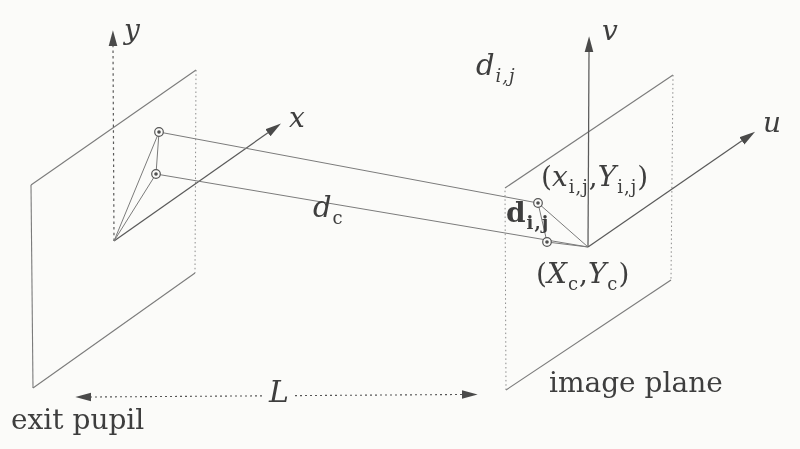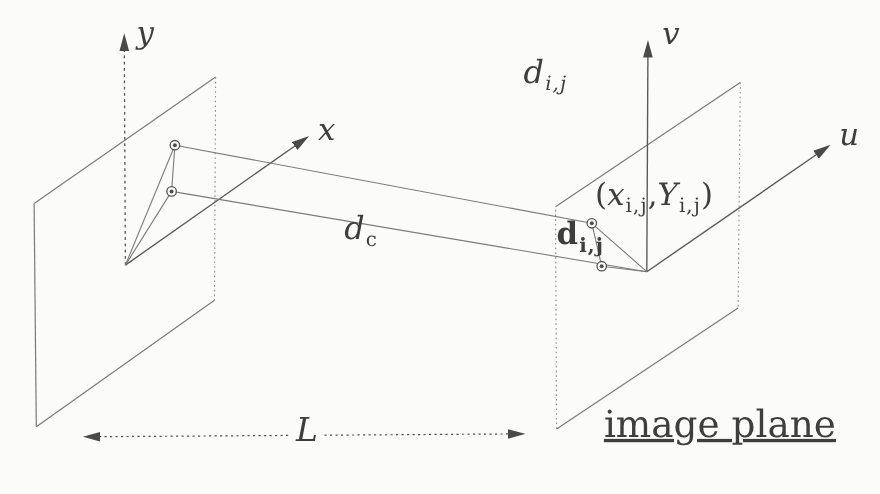--- a/index.html
+++ b/index.html
@@ -23,21 +23,21 @@
   .rm { font-style: normal; }
   .bold { font-weight: bold; }
   .lbl sub {
     font-size: 18px;
     font-style: normal;
     line-height: 0;
     margin-left: 1px;
     letter-spacing: 1px;
   }
   .lbl sub.subit { font-style: italic; }
-  .caption { font-size: 34px; font-style: normal; text-decoration: underline; }
+  .caption { font-size: 28px; font-style: normal; }
   .dimlabel {
     font-size: 30px;
     font-style: italic;
     background: #fbfbf9;
     padding: 0 5px;
   }
   .stroke { stroke: #7b7b7b; stroke-width: 1.1; fill: none; }
   .stroke-dot { stroke: #8c8c8c; stroke-width: 1; fill: none; stroke-dasharray: 1.5 2.8; }
   .axis { stroke: #5a5a5a; stroke-width: 1.25; fill: none; }
   .axis-dash { stroke: #5a5a5a; stroke-width: 1.2; fill: none; stroke-dasharray: 2.5 3.2; }
@@ -123,18 +123,22 @@
   </div>
 
   <div class="lbl bold" style="left:506px; top:199px;">
     <span class="rm">d</span><sub>i,j</sub>
   </div>
 
   <div class="lbl" style="left:541px; top:163px;text-align:right;">
     <span class="rm">(</span><span class="it">x</span><sub>i,j</sub><span class="rm">,</span><span class="it">Y</span><sub>i,j</sub><span class="rm">)</span>
   </div>
 
+  <div class="lbl" style="left:536px; top:260px;">
+    <span class="rm">(</span><span class="it">X</span><sub>c</sub><span class="rm">,</span><span class="it">Y</span><sub>c</sub><span class="rm">)</span>
+  </div>
 
   <div class="lbl dimlabel" style="left:264px; top:377px;">L</div>
 
+  <div class="lbl caption" style="left:11px; top:406px;">exit pupil</div>
   <div class="lbl caption" style="left:549px; top:369px;">image plane</div>
 
 </div>
 
 </body></html>

